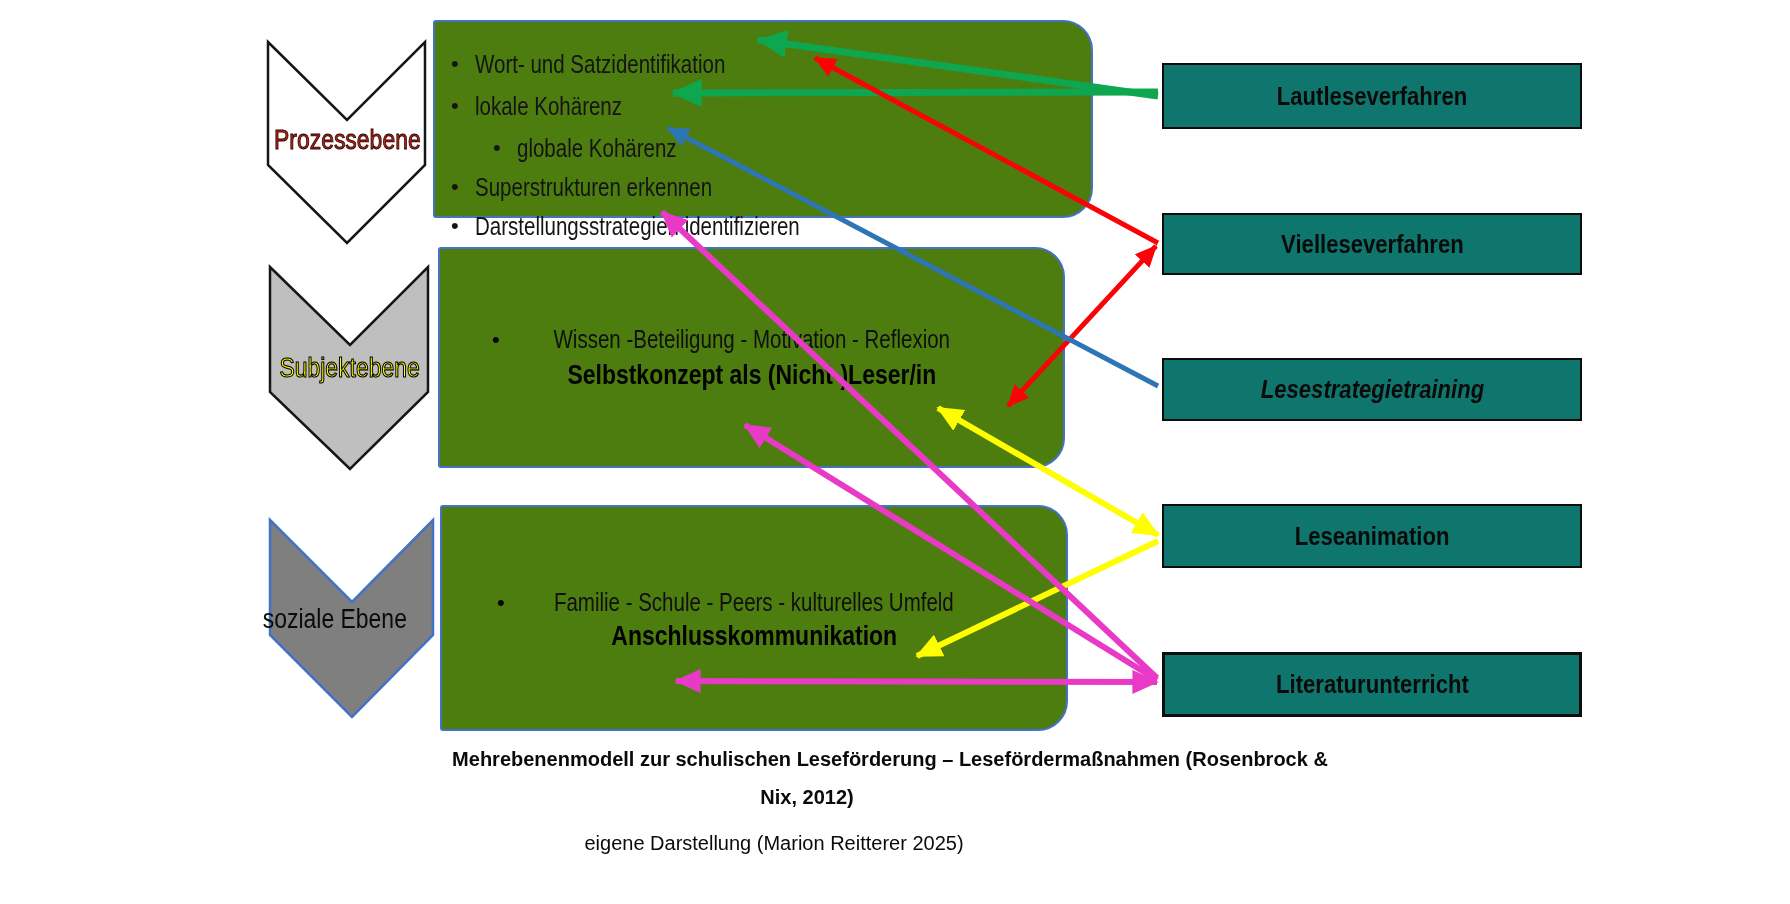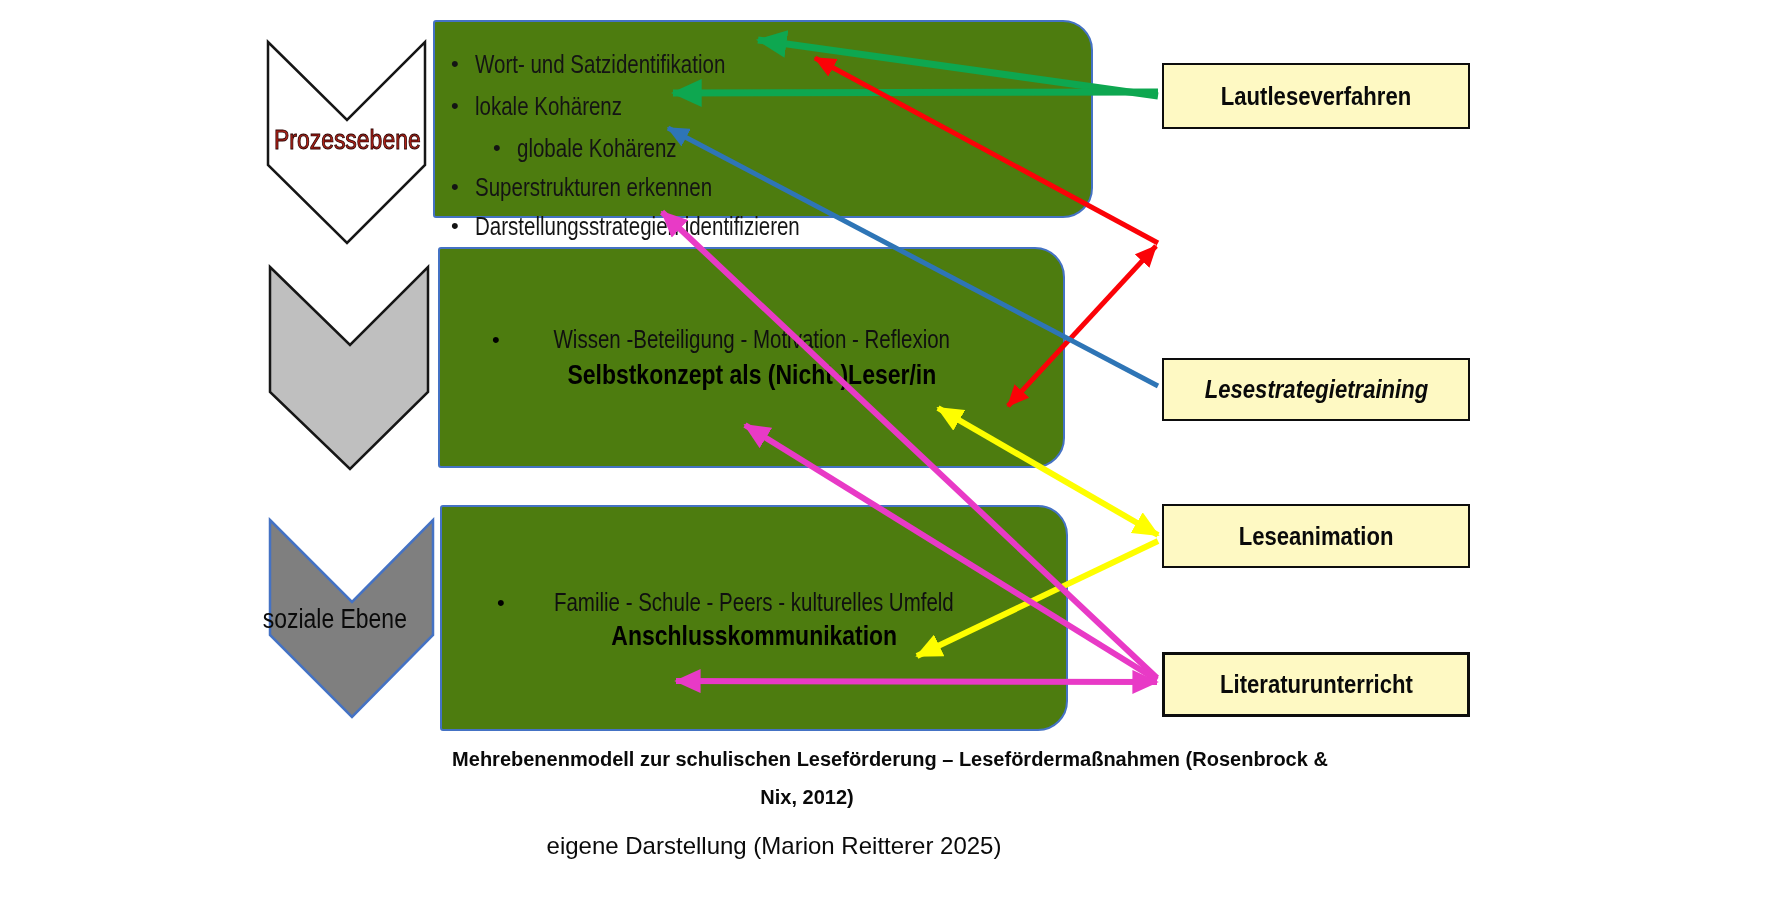--- a/index.html
+++ b/index.html
@@ -31,47 +31,50 @@
   .cond-l { display:inline-block; transform:scaleX(0.82); transform-origin:left center; }
   .center-line {
     position:absolute; left:0; right:0; height:34px; line-height:34px; text-align:center;
     font-size:25px; color:#101010; white-space:nowrap;
   }
   .center-line .cond-c { display:inline-block; transform:scaleX(0.82); transform-origin:center; }
   .bold-line { font-weight:bold; font-size:28px; color:#000; }
   .free-bullet { position:absolute; font-size:22px; color:#000; z-index:3; }
 
   .method-box {
-    position:absolute; z-index:2; left:1162px; width:308px; height:64px;
-    background:#fef9c3; border:2px solid #0d0d0d; box-sizing:border-box;
+    position:absolute; z-index:2; left:1162px; width:420px; height:64px;
+    background:#0f766e; border:2px solid #0d0d0d; box-sizing:border-box;
     display:flex; align-items:center; justify-content:center;
   }
   .method-box.thick { border-width:3px; }
   .method-label { font-size:26px; font-weight:bold; color:#0a0a0a; white-space:nowrap;
     display:inline-block; transform:scaleX(0.85); transform-origin:center; }
 
   .caption-line {
     position:absolute; z-index:2; text-align:center; white-space:nowrap; color:#0a0a0a;
   }
   .cap-bold { font-weight:bold; font-size:20px; }
-  .cap-small { font-size:24px; }
+  .cap-small { font-size:20px; }
 </style>
 </head>
 <body>
 
 <div class="stage">
 
   <svg class="layer chevron-layer">
     <polygon class="chev" points="268,42 347,120 425,42 425,165 347,243 268,165" stroke-width="2.5" fill="#FFFFFF" stroke="#161616"></polygon>
     <polygon class="chev" points="270,267 350,345 428,267 428,392 350,469 270,392" stroke-width="2.5" fill="#BFBFBF" stroke="#161616"></polygon>
     <polygon class="chev" points="270,520 352,602 433,520 433,635 352,717 270,635" stroke-width="2.5" fill="#7F7F7F" stroke="#4472C4"></polygon>
   </svg>
 
   <div class="level-label outlined-red" style="left: 252px; top: 121px; width: 190px; color: rgb(180, 35, 24);">
     <span class="cond">Prozessebene</span>
+  </div>
+  <div class="level-label outlined" style="left: 255px; top: 349px; width: 190px; color: rgb(255, 255, 0);">
+    <span class="cond">Subjektebene</span>
   </div>
   <div class="level-label" style="left: 240px; top: 600px; width: 190px; color: rgb(10, 10, 10);">
     <span class="cond">soziale Ebene</span>
   </div>
 
   <div class="cbox" style="left: 433px; top: 20px; width: 660px; height: 198px; border-color: rgb(68, 114, 196);">
     <div class="b-line" style="top:26px;">
       <span class="bullet">•</span><span class="cond-l">Wort- und Satzidentifikation</span>
     </div>
     <div class="b-line" style="top:68px;">
@@ -103,20 +106,23 @@
     <div class="center-line" style="top:78px;">
       <span class="cond-c">Familie - Schule - Peers - kulturelles Umfeld</span>
     </div>
     <div class="center-line bold-line" style="top:112px;">
       <span class="cond-c">Anschlusskommunikation</span>
     </div>
   </div>
 
   <div class="method-box" style="top:63px; height:66px;">
     <span class="method-label">Lautleseverfahren</span>
+  </div>
+  <div class="method-box" style="top:213px; height:62px;">
+    <span class="method-label">Vielleseverfahren</span>
   </div>
   <div class="method-box" style="top:358px; height:63px;font-style:italic;">
     <span class="method-label">Lesestrategietraining</span>
   </div>
   <div class="method-box" style="top:504px; height:64px;">
     <span class="method-label">Leseanimation</span>
   </div>
   <div class="method-box thick" style="top:652px; height:65px;">
     <span class="method-label">Literaturunterricht</span>
   </div>

